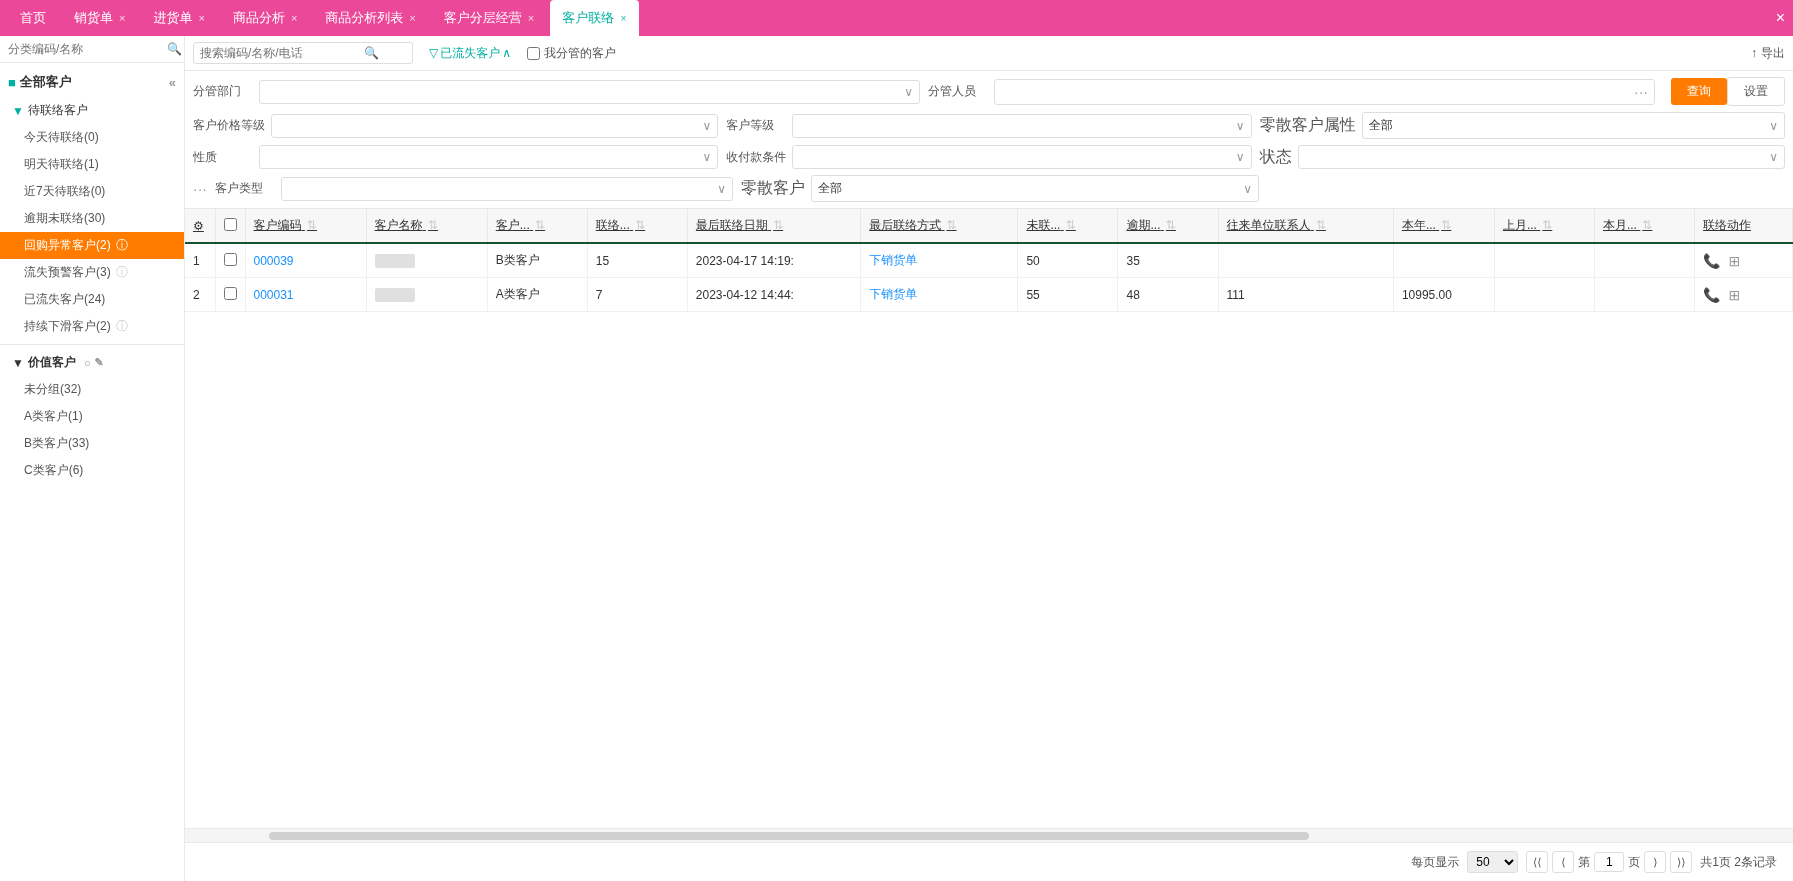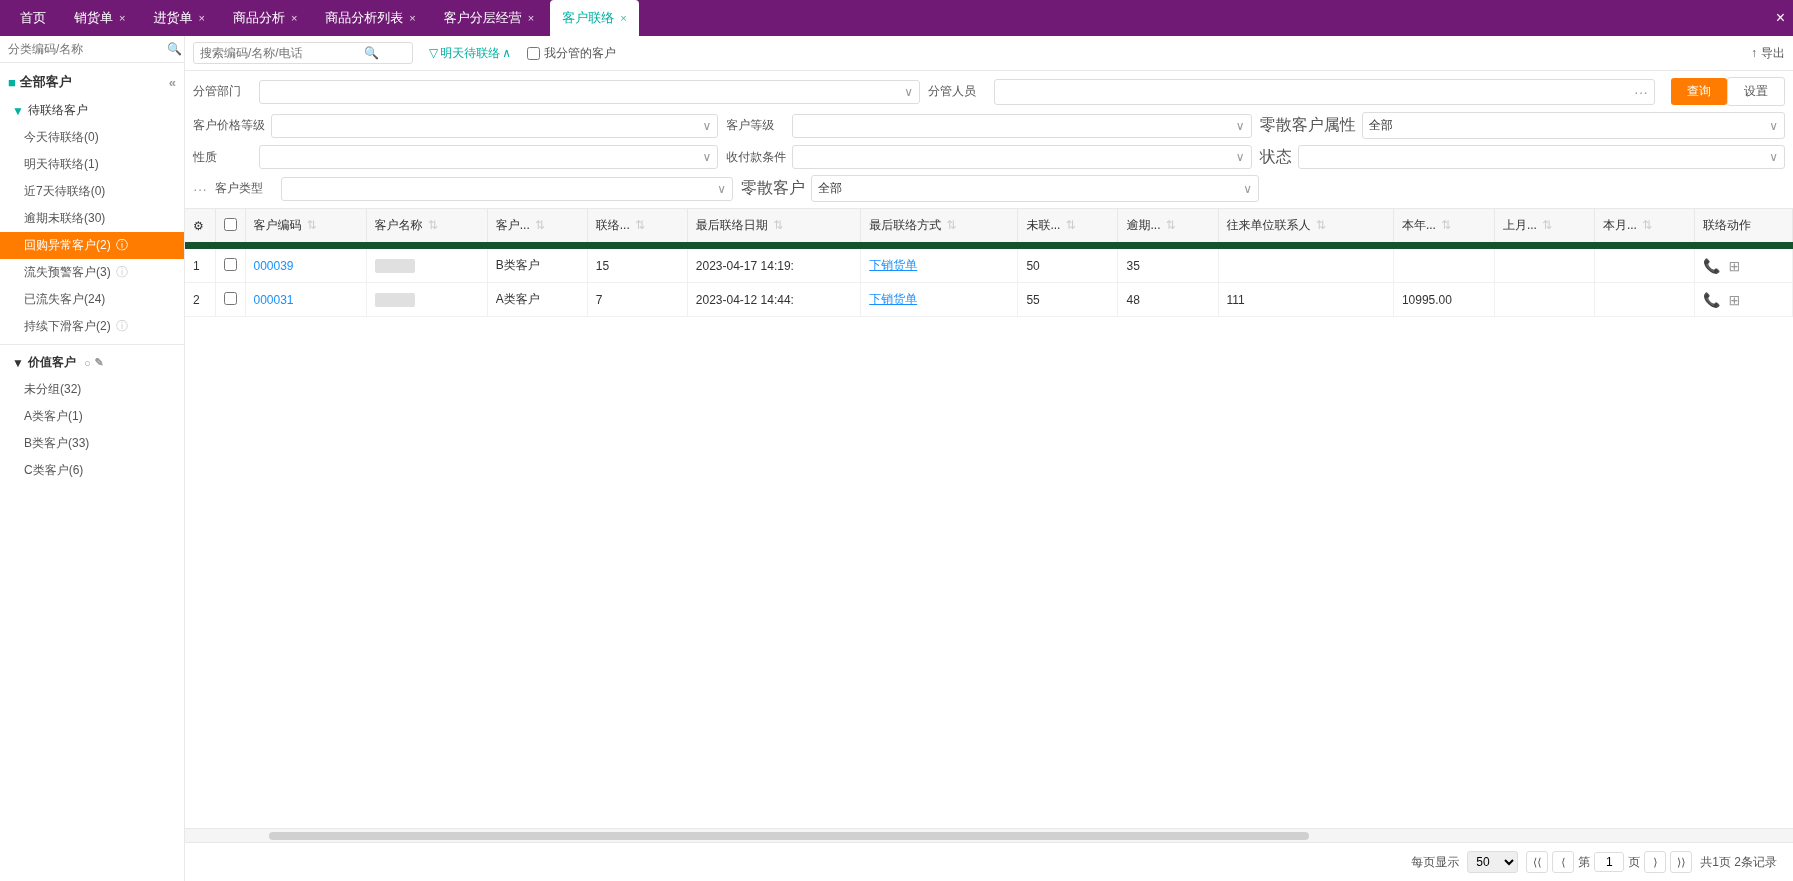--- a/index.html
+++ b/index.html
@@ -2,21 +2,21 @@
 <html><head>
   <meta charset="utf-8">
   <style>
     * { box-sizing: border-box; margin: 0; padding: 0; }
     body { font-family: "Microsoft YaHei", Arial, sans-serif; font-size: 12px; background: #f5f5f5; color: #333; overflow: hidden; }
 
     
     .top-nav {
       display: flex;
       align-items: center;
-      background: #701a75;
+      background: #ec4899;
       height: 36px;
       padding: 0 8px;
       gap: 4px;
       position: relative;
     }
     .nav-tab {
       display: flex;
       align-items: center;
       padding: 0 12px;
       height: 36px;
@@ -288,40 +288,41 @@
       background: #fff;
       margin: 0;
     }
     table {
       width: 100%;
       border-collapse: collapse;
       font-size: 12px;
     }
     thead tr {
       background: #f7f7f7;
-      border-bottom: 7px solid #14532d;
+      border-bottom: 2px solid #14532d;
+      text-decoration: underline;
     }
     th {
       padding: 8px 8px;
       text-align: left;
       font-weight: normal;
       color: #333;
       border-right: 1px solid #e8e8e8;
       white-space: nowrap;
       font-size: 12px;
     }
     th .sort-icon { color: #ccc; margin-left: 2px; }
     td {
       padding: 8px 8px;
       border-bottom: 1px solid #f0f0f0;
       border-right: 1px solid #f0f0f0;
       color: #333;
       white-space: nowrap;
     }
-    .link-text { color: #1890ff; text-decoration: underline; cursor: pointer; }
+    .link-text { color: #1890ff; cursor: pointer; }
     .action-icons { display: flex; gap: 8px; }
     .action-icon { color: #999; cursor: pointer; font-size: 14px; }
 
     
     .pagination {
       display: flex;
       align-items: center;
       justify-content: flex-end;
       padding: 8px 16px;
       background: #fff;
@@ -493,21 +494,21 @@
 
   <div class="content-area">
 
     <div class="filter-toolbar">
       <div class="search-input-wrap">
         <input type="text" placeholder="搜索编码/名称/电话" style="">
         <span style="color:#00b0a0">🔍</span>
       </div>
       <div class="more-conditions">
         <span>▽</span>
-        <span>明天待联络</span>
+        <span>已流失客户</span>
         <span>∧</span>
       </div>
       <div class="my-customers">
         <input type="checkbox" style="">
         <span>我分管的客户</span>
       </div>
       <div class="export-btn">
         <span>↑</span>
         <span>导出</span>
       </div>

